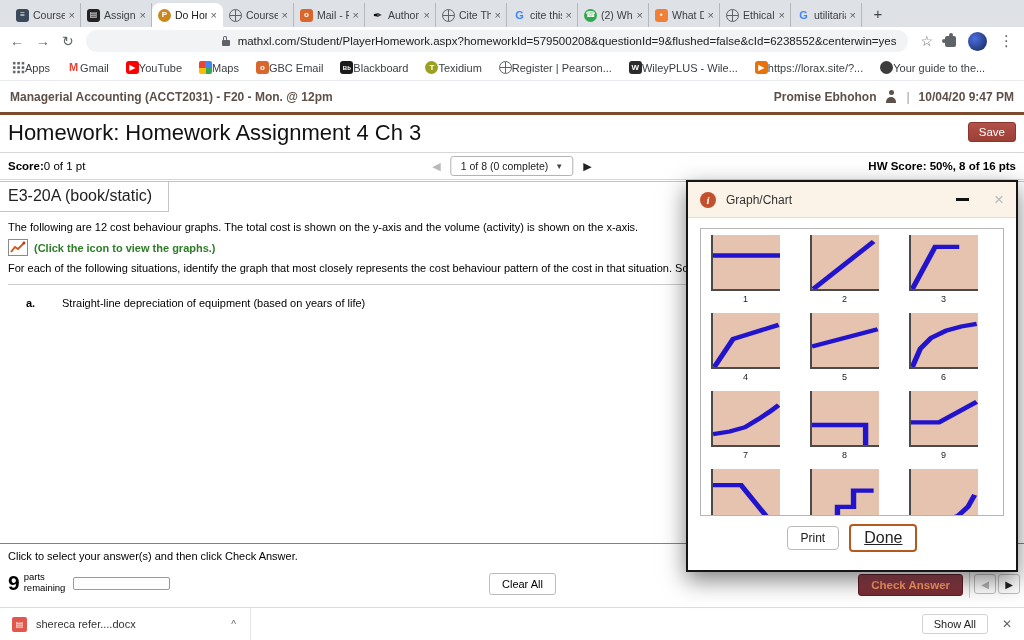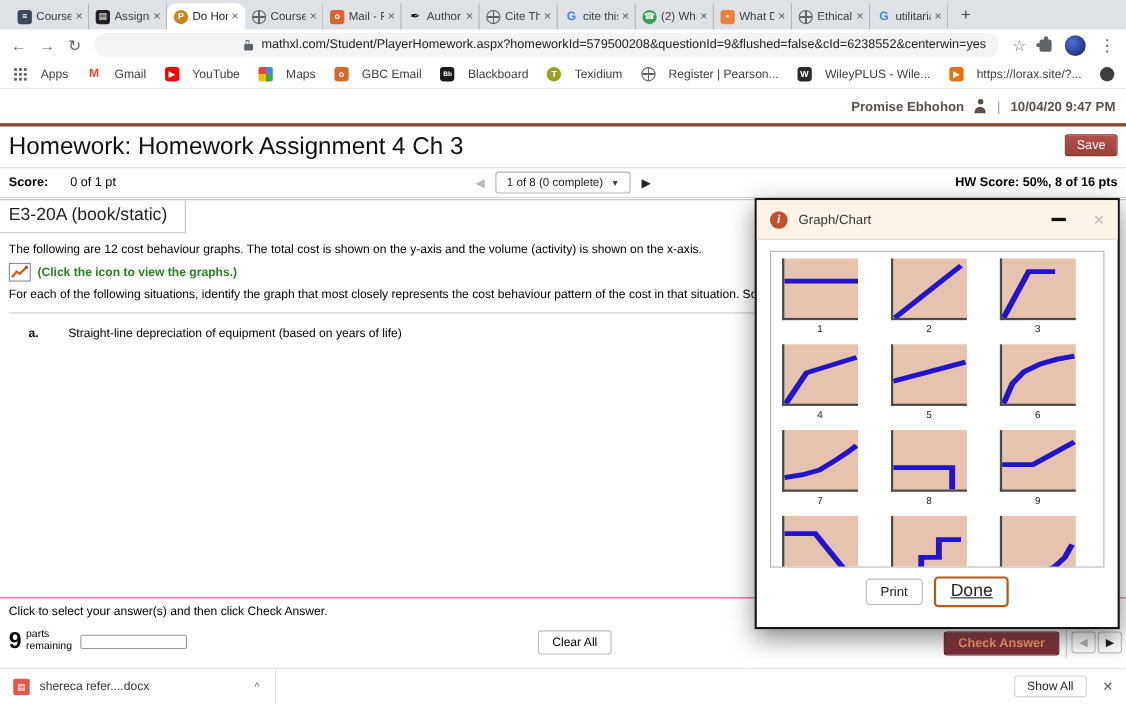--- a/index.html
+++ b/index.html
@@ -32,37 +32,37 @@
   .lock{width:8px;height:6px;background:#5f6368;border-radius:1px;position:relative;margin-top:3px;flex:none;}
   .lock::before{content:"";position:absolute;left:1px;top:-4px;width:4px;height:4px;border:1.5px solid #5f6368;border-bottom:none;border-radius:3px 3px 0 0;box-sizing:border-box;}
   .star{font-size:14px;color:#5f6368;}
   .puzzle{width:11px;height:11px;background:#5f6368;border-radius:2px;position:relative;}
   .puzzle::before{content:"";position:absolute;top:-3px;left:3.5px;width:4px;height:4px;border-radius:50%;background:#5f6368;}
   .puzzle::after{content:"";position:absolute;left:-3px;top:3.5px;width:4px;height:4px;border-radius:50%;background:#5f6368;}
   .avatar{width:19px;height:19px;border-radius:50%;background:radial-gradient(circle at 35% 35%,#4a6fe3,#16224d);}
   .menudots{font-size:15px;color:#5f6368;}
 
   .bookbar{position:absolute;top:55px;left:0;right:0;height:26px;background:#fff;border-bottom:1px solid #e8eaed;display:flex;align-items:center;padding:0 12px;gap:17px;font-size:11px;color:#3c4043;box-sizing:border-box;}
-  .bm{display:flex;align-items:center;gap:12px;white-space:nowrap;}
+  .bm{display:flex;align-items:center;gap:0;white-space:nowrap;}
 
   
   .sitehead{position:absolute;top:81px;left:0;right:0;height:31px;background:#fff;display:flex;align-items:center;padding:0 10px;font-size:12px;font-weight:700;color:#5d5048;box-sizing:border-box;}
   .sitehead .right{margin-left:auto;display:flex;align-items:center;gap:9px;}
   .person{width:12px;height:13px;position:relative;display:inline-block;}
   .person::before{content:"";position:absolute;left:3.5px;top:0;width:5px;height:5px;border-radius:50%;background:#5d5048;}
   .person::after{content:"";position:absolute;left:1px;top:6.5px;width:10px;height:6px;border-radius:5px 5px 0 0;background:#5d5048;}
   .hsep{color:#9a9a9a;font-weight:400;}
   .brownrule{position:absolute;top:112px;left:0;right:0;height:3px;background:#7c4a2d;}
 
   
   .titlerow{position:absolute;top:115px;left:0;right:0;height:37px;}
   .pagetitle{position:absolute;left:8px;top:5px;font-size:22px;font-weight:400;color:#111;margin:0;}
   .savebtn{position:absolute;right:8px;top:7px;background:linear-gradient(#b2524a,#9c3f35);color:#fff;font-size:11.5px;padding:3px 10px;border-radius:3px;border:1px solid #8c352c;text-align:right;}
   .scorerow{position:absolute;top:152px;left:0;right:0;height:28px;border-top:1px solid #d7d7d7;border-bottom:1px solid #d7d7d7;display:flex;align-items:center;padding:0 8px;font-size:11.5px;box-sizing:border-box;background:#fff;}
-  .scorerow b{margin-right:20px;}
+  .scorerow b{margin-right:0;}
   .pager{position:absolute;left:50%;transform:translateX(-50%);display:flex;align-items:center;gap:10px;}
   .pgarrow{font-size:11px;}
   .pgarrow.dis{color:#b8b8b8;}
   .pgarrow.en{color:#222;}
   .pgbtn{border:1px solid #b3b3b3;border-radius:3px;background:#fff;padding:3px 9px;font-size:10.5px;display:flex;align-items:center;gap:7px;color:#222;}
   .pgbtn .dcaret{font-size:8px;color:#444;}
   .hwscore{margin-left:auto;font-weight:700;}
 
   
   .question{position:absolute;top:181px;left:0;right:0;border-top:1px solid #c5c5c5;background:#fff;}
@@ -245,20 +245,21 @@
         </span>
         <span class="bm">
           <span class="ic circle" style="background: rgb(61, 61, 61);"></span>
           <span>Your guide to the...</span>
         </span>
       </span>
 
   </div>
 
   <div class="sitehead">
+    <span>Managerial Accounting (ACCT2031) - F20 - Mon. @ 12pm</span>
     <span class="right">
       <span>Promise Ebhohon</span>
       <span class="person"></span>
       <span class="hsep">|</span>
       <span>10/04/20 9:47 PM</span>
     </span>
   </div>
   <div class="brownrule"></div>
 
   <div class="titlerow">

